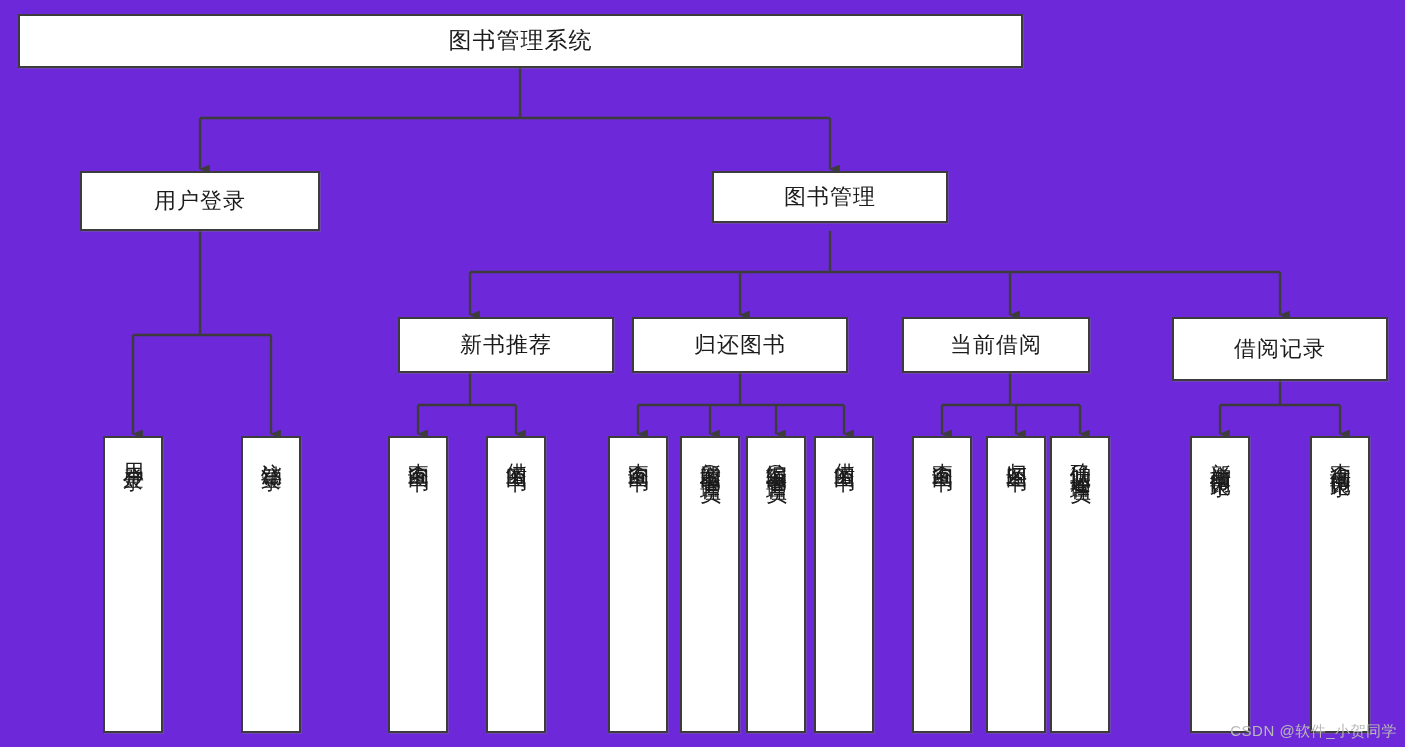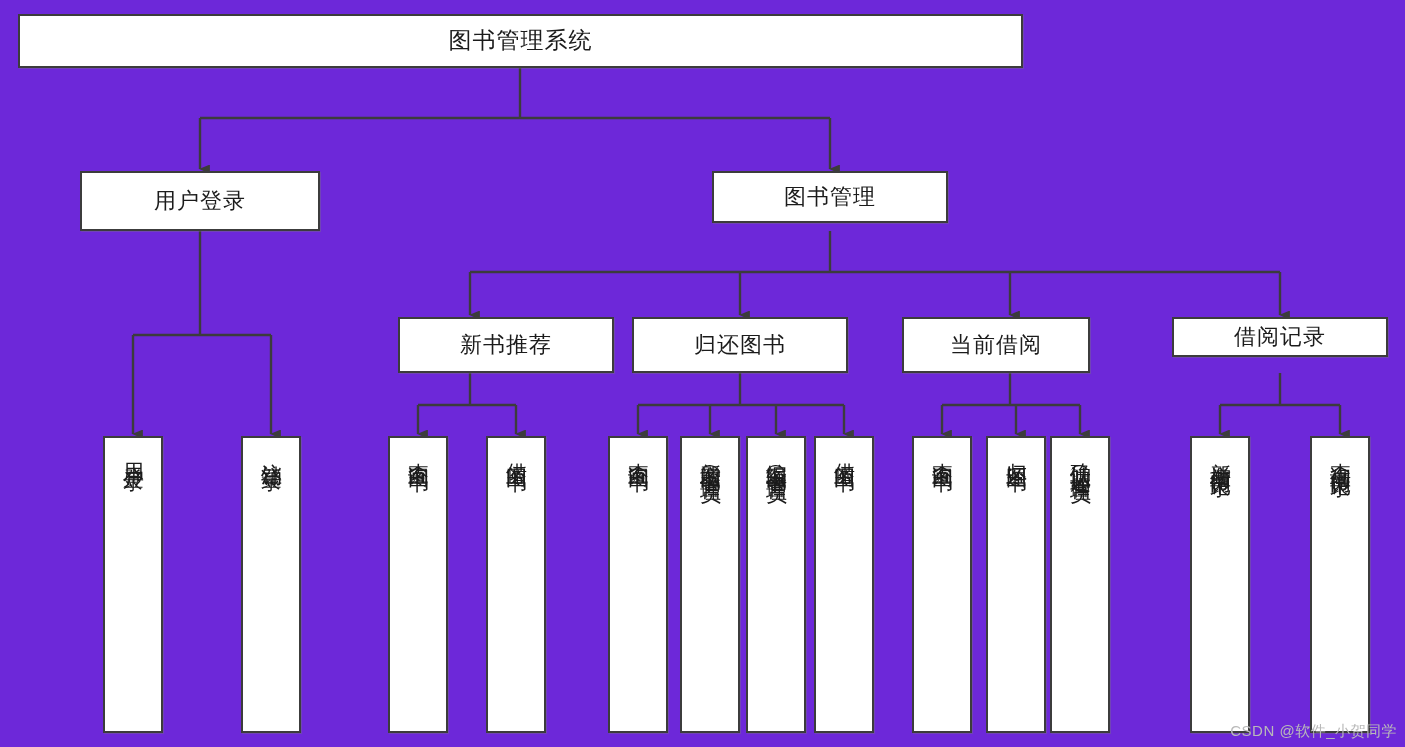--- a/index.html
+++ b/index.html
@@ -133,21 +133,21 @@
       </div>
       <div class="node horizontal" style="left: 362px; top: 317px; width: 216px; height: 56px; margin-left: 36px;">
         <span>新书推荐</span>
       </div>
       <div class="node horizontal" style="left: 632px; top: 317px; width: 216px; height: 56px;">
         <span>归还图书</span>
       </div>
       <div class="node horizontal" style="left: 902px; top: 317px; width: 188px; height: 56px;">
         <span>当前借阅</span>
       </div>
-      <div class="node horizontal" style="left: 1172px; top: 317px; width: 216px; height: 40px;">
+      <div class="node horizontal" style="left: 1172px; top: 317px; width: 216px; height: 64px;">
         <span>借阅记录</span>
       </div>
       <div class="node vertical" style="left: 103px; top: 436px; width: 60px; height: 297px;">
         <span class="vtext">用户登录</span>
       </div>
       <div class="node vertical" style="left: 241px; top: 436px; width: 60px; height: 297px;">
         <span class="vtext">注销登录</span>
       </div>
       <div class="node vertical" style="left: 388px; top: 436px; width: 60px; height: 297px;">
         <span class="vtext">查询图书</span>

